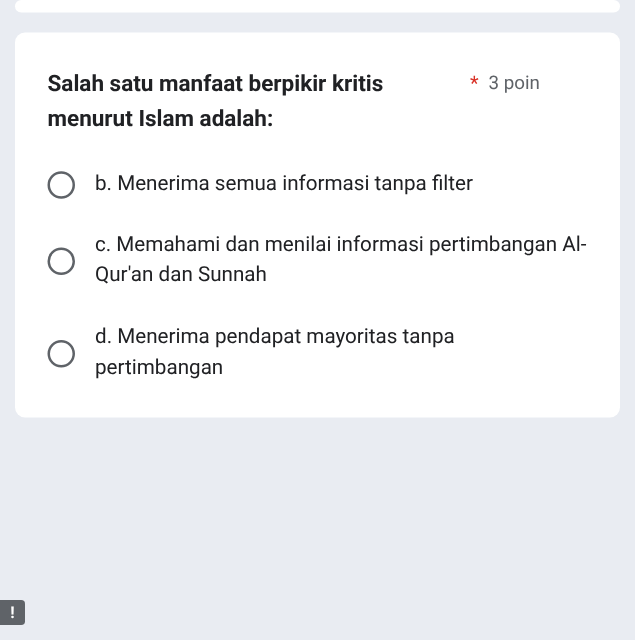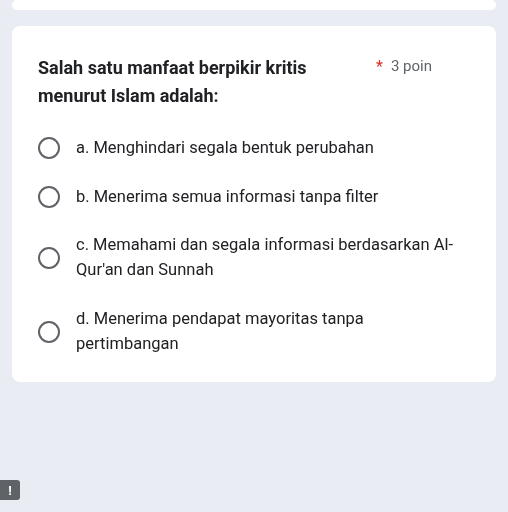--- a/index.html
+++ b/index.html
@@ -97,29 +97,25 @@
 <div class="card">
   <div class="question-header">
     <div class="question-text">Salah satu manfaat berpikir kritis menurut Islam adalah:</div>
     <div class="req-star">*</div>
     <div class="points">3 poin</div>
   </div>
 
   <div class="options">
     <label class="option">
       <span class="radio"></span>
-      <span class="option-label">a. Menghindari segala bentuk perubahan</span>
-    </label>
-    <label class="option">
-      <span class="radio"></span>
       <span class="option-label">b. Menerima semua informasi tanpa filter</span>
     </label>
     <label class="option">
       <span class="radio"></span>
-      <span class="option-label">c. Memahami dan segala informasi berdasarkan Al-Qur'an dan Sunnah</span>
+      <span class="option-label">c. Memahami dan menilai informasi pertimbangan Al-Qur'an dan Sunnah</span>
     </label>
     <label class="option">
       <span class="radio"></span>
       <span class="option-label">d. Menerima pendapat mayoritas tanpa pertimbangan</span>
     </label>
   </div>
 </div>
 
 <div class="badge">
   <span>!</span>

